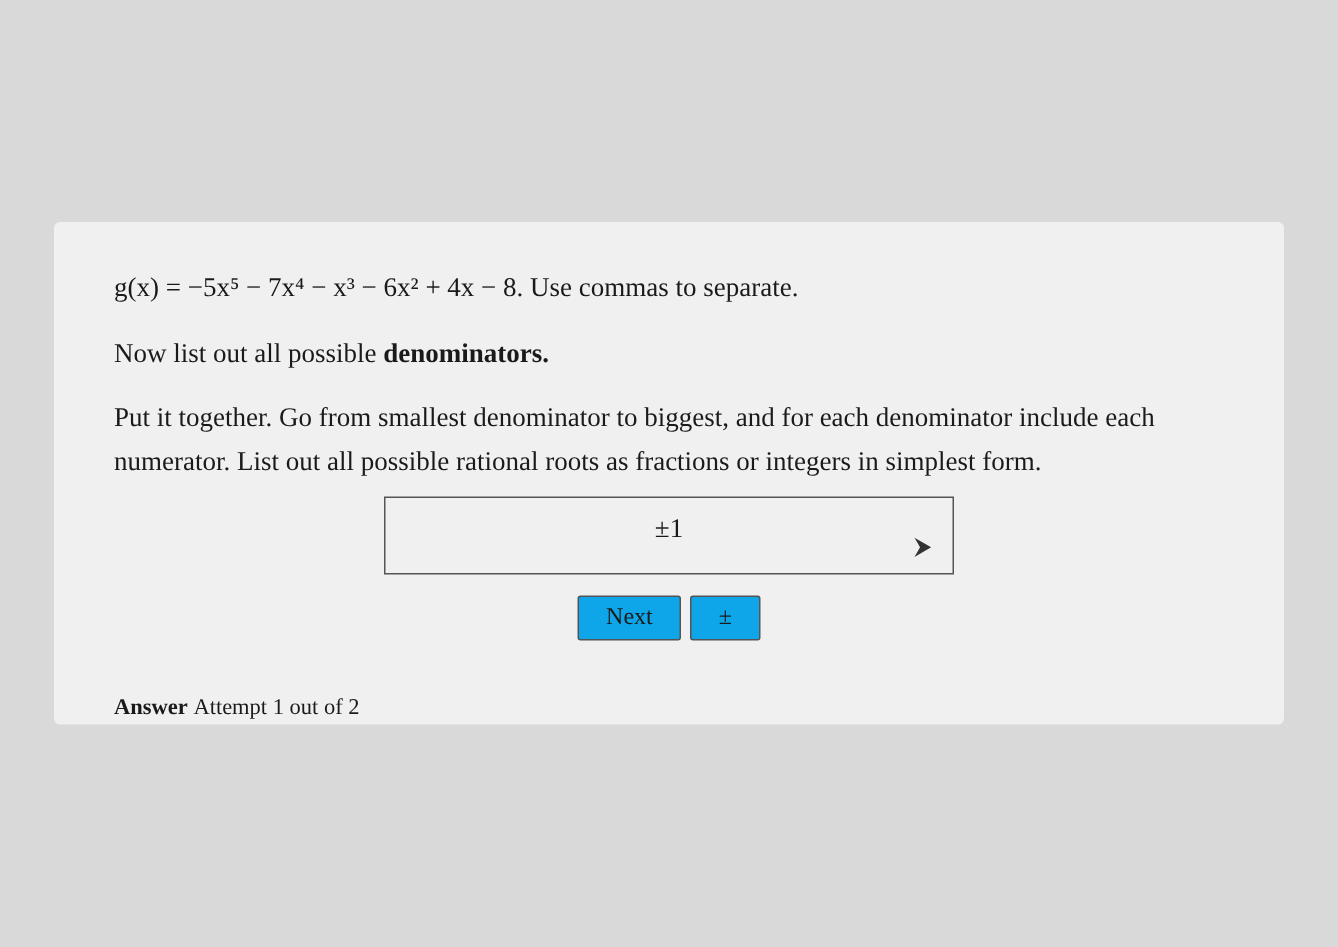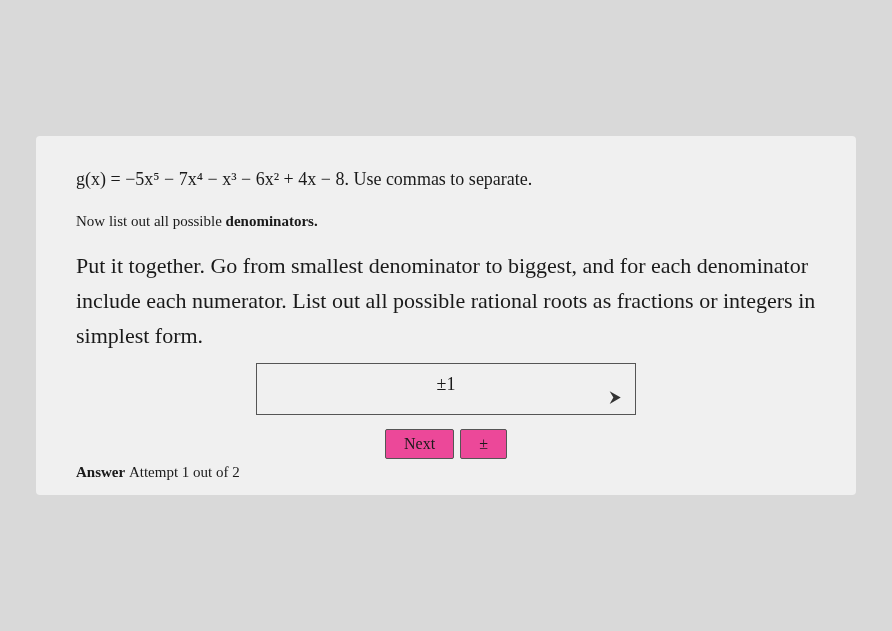--- a/index.html
+++ b/index.html
@@ -16,21 +16,21 @@
       display: flex;
       justify-content: center;
       align-items: center;
       min-height: 631px;
       width: 892px;
     }
 
     .main-card {
       background-color: #f0f0f0;
       width: 820px;
-      padding: 30px 40px 36px 40px;
+      padding: 30px 40px 56px 40px;
       border-radius: 4px;
       position: relative;
     }
 
     .problem-text {
       font-size: 18px;
       line-height: 1.5;
       margin-bottom: 20px;
       color: #1a1a1a;
     }
@@ -46,21 +46,21 @@
       min-width: 180px;
     }
 
     .centered {
       text-align: center;
       width: 100%;
       display: block;
     }
 
     .section-label {
-      font-size: 15px;
+      font-size: 18px;
       margin-bottom: 8px;
       margin-top: 4px;
     }
 
     .section-label b {
       font-weight: bold;
     }
 
     .big-answer-box {
       border: 1.5px solid #555;
@@ -85,43 +85,43 @@
 
     .buttons-row {
       display: flex;
       justify-content: center;
       gap: 6px;
       margin-top: 6px;
     }
 
     .btn {
       border: 1.5px solid #555;
-      background: #ec4899;
+      background: #0ea5e9;
       padding: 5px 18px;
       font-size: 16px;
       cursor: pointer;
       font-family: Georgia, 'Times New Roman', serif;
       color: #1a1a1a;
       border-radius: 2px;
     }
 
     .answer-footer {
       position: absolute;
-      bottom: 14px;
+      bottom: 2px;
       left: 40px;
       font-size: 15px;
       color: #1a1a1a;
     }
 
     .answer-footer b {
       font-weight: bold;
     }
 
     .paragraph-text {
-      font-size: 22px;
+      font-size: 18px;
       line-height: 1.6;
       margin-bottom: 9px;
       color: #1a1a1a;
     }
   </style>
 </head>
 <body>
 
 <div class="main-card">
 

